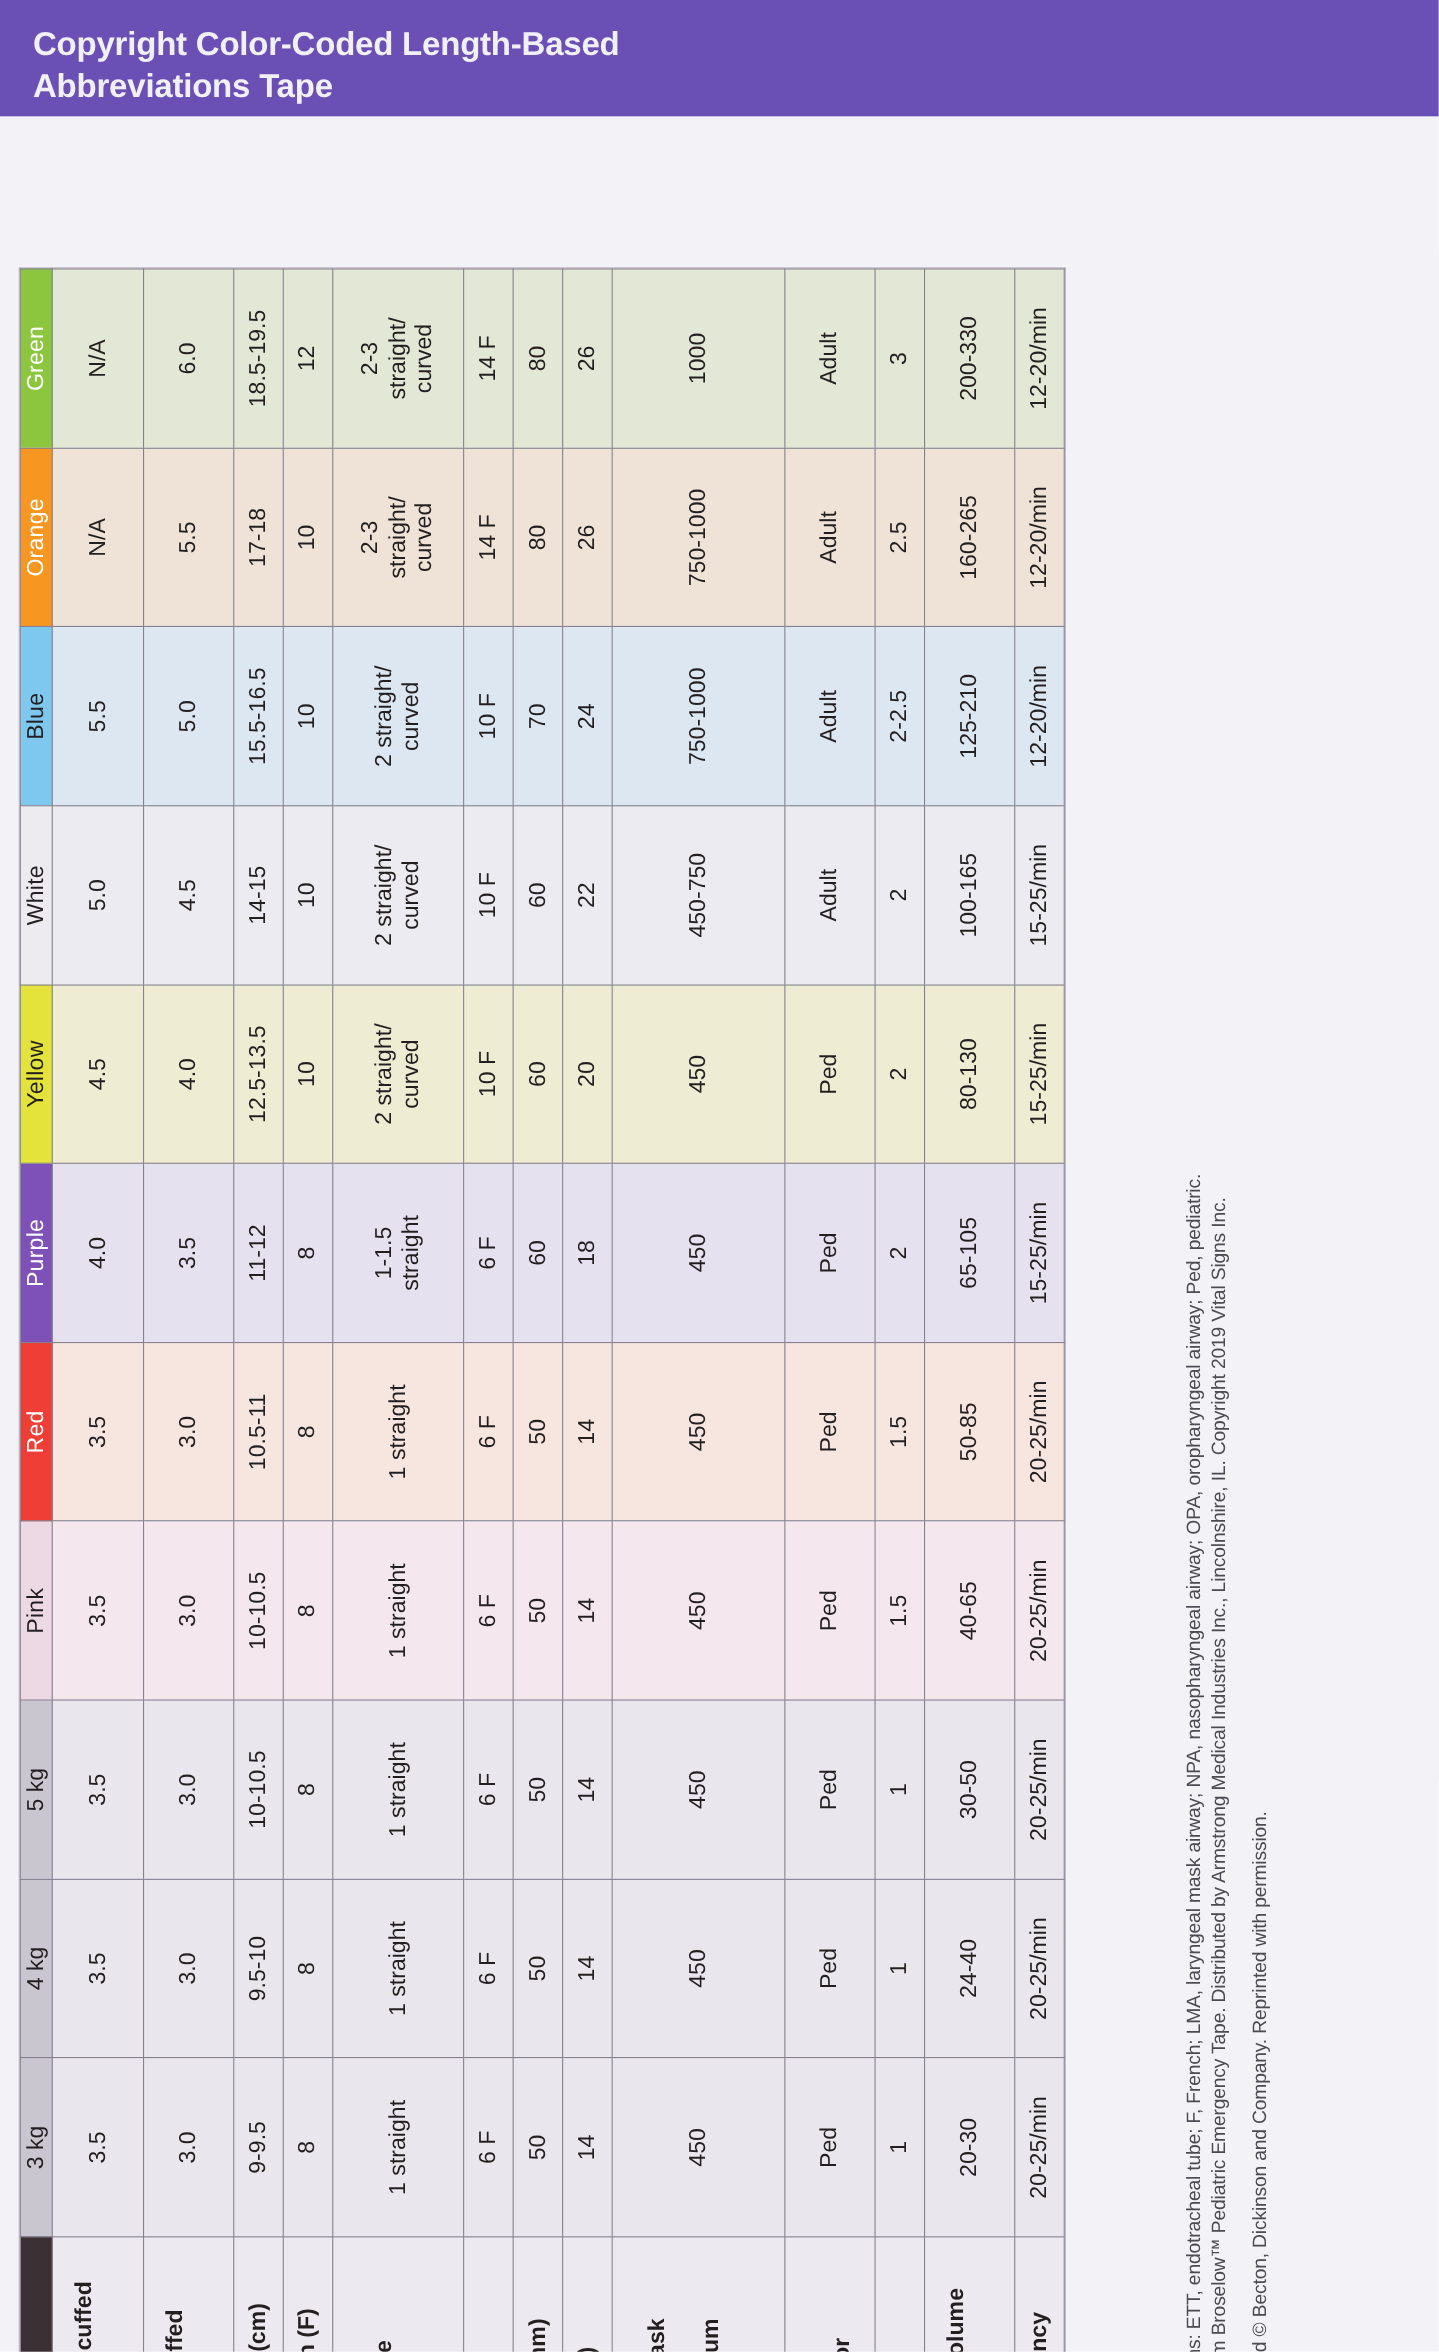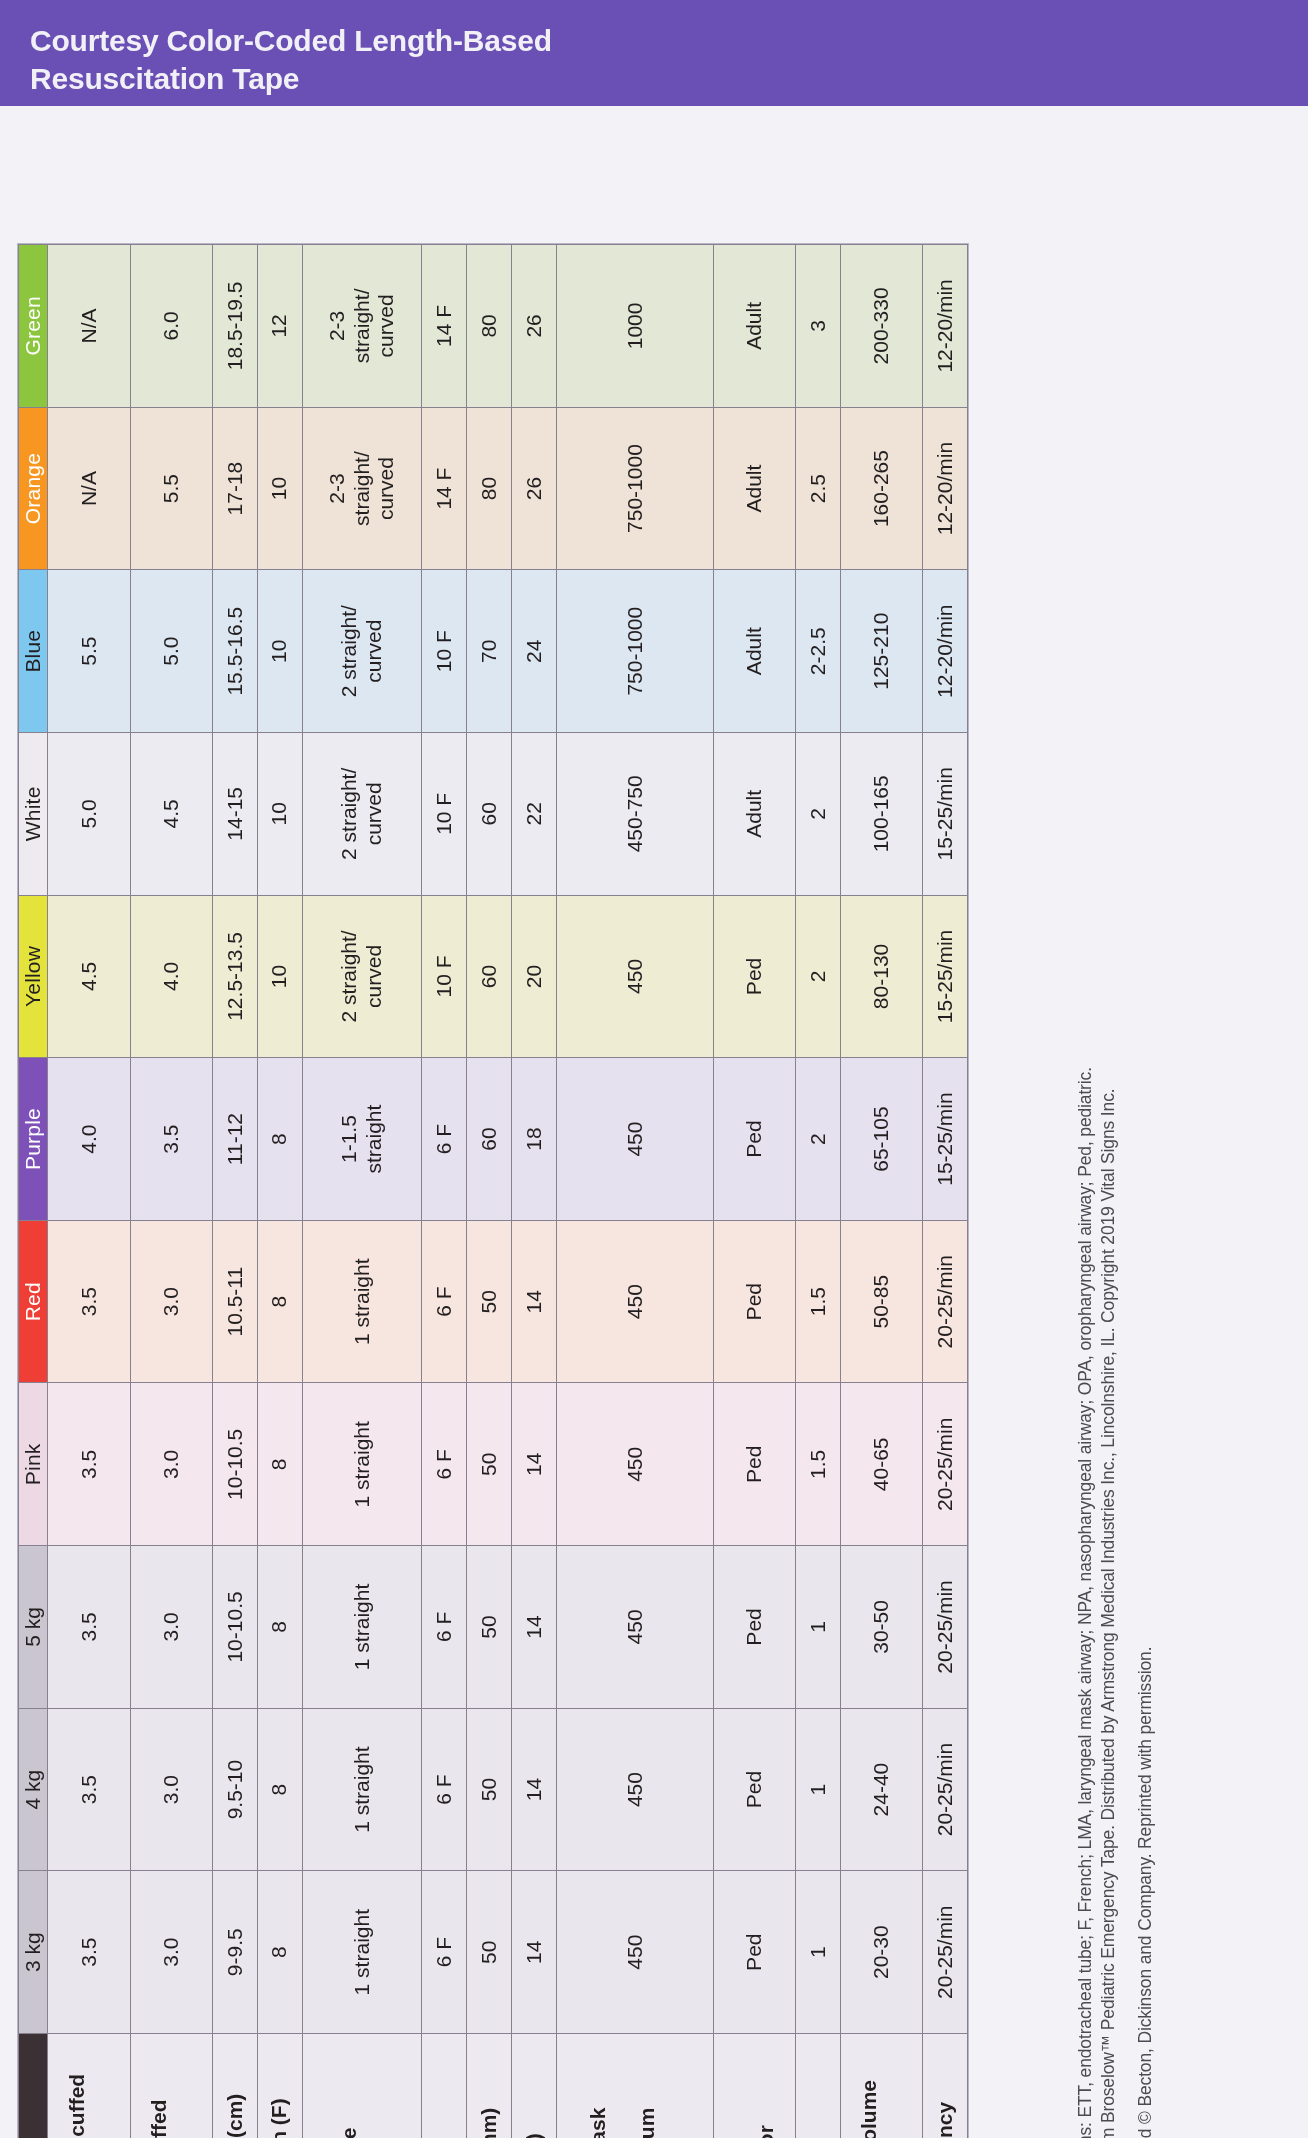--- a/index.html
+++ b/index.html
@@ -124,22 +124,22 @@
   }
   #footnote-1 { left: 1075px; top: 2125px; }
   #footnote-2 { left: 1098px; top: 2125px; }
   #footnote-3 { left: 1135px; top: 2125px; }
 </style>
 </head>
 <body>
 
 <div id="header-banner">
   <div id="header-title">
-    <div>Courtesy Color-Coded Length-Based</div>
-    <div>Resuscitation Tape</div>
+    <div>Copyright Color-Coded Length-Based</div>
+    <div>Abbreviations Tape</div>
   </div>
 </div>
 
 <div id="page-body">
 
   <div id="table-rotator">
     <table class="resus">
       <thead>
         <tr id="header-row">
           <th class="rowlabel zone-head">Zone</th>

